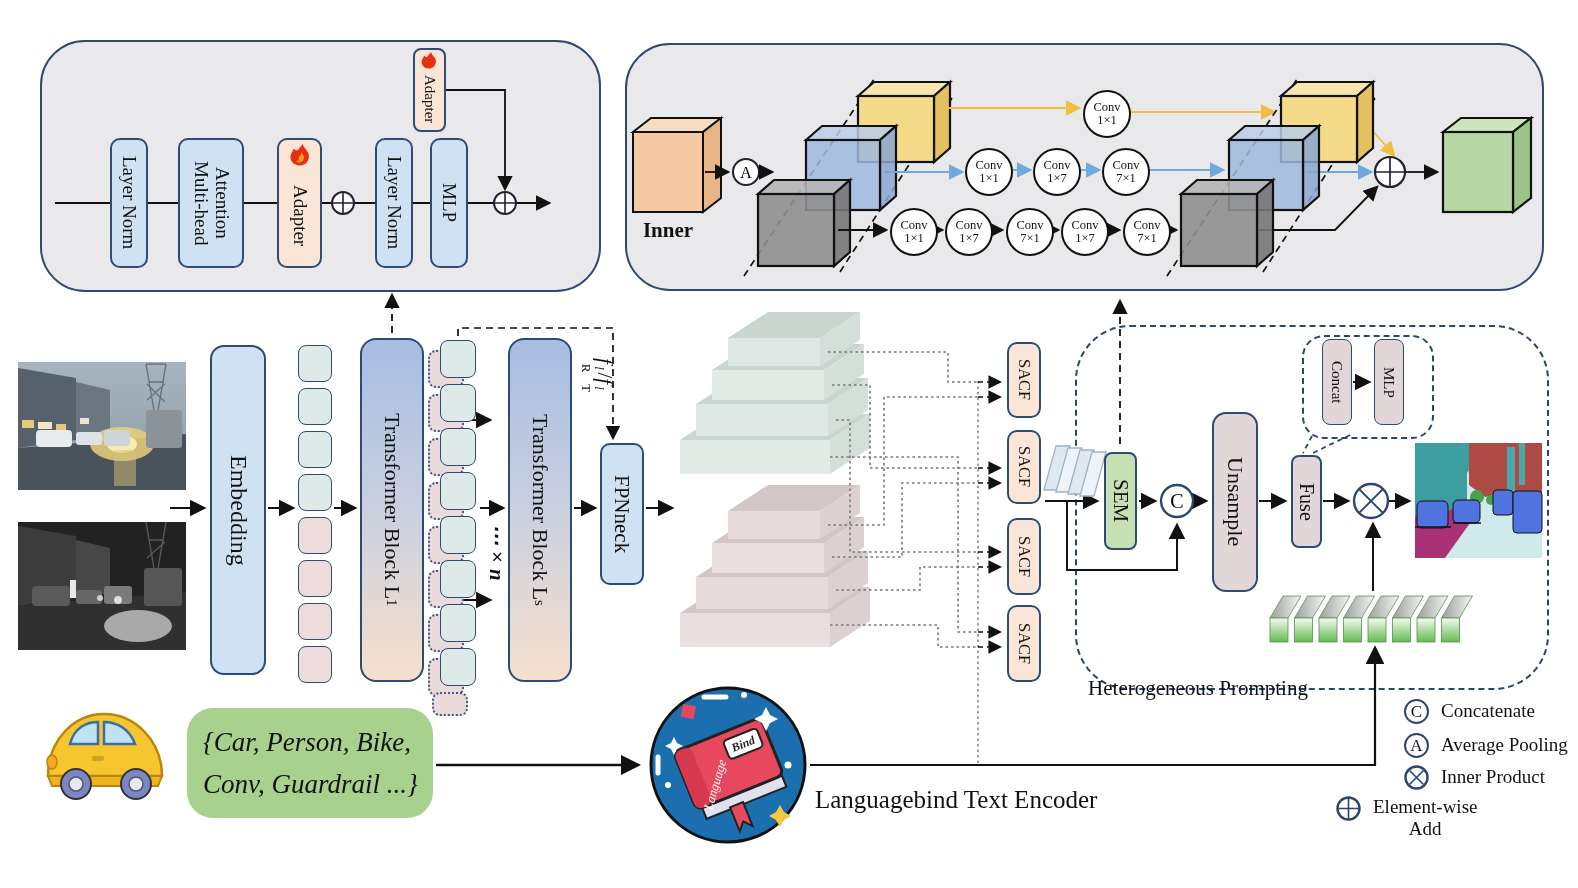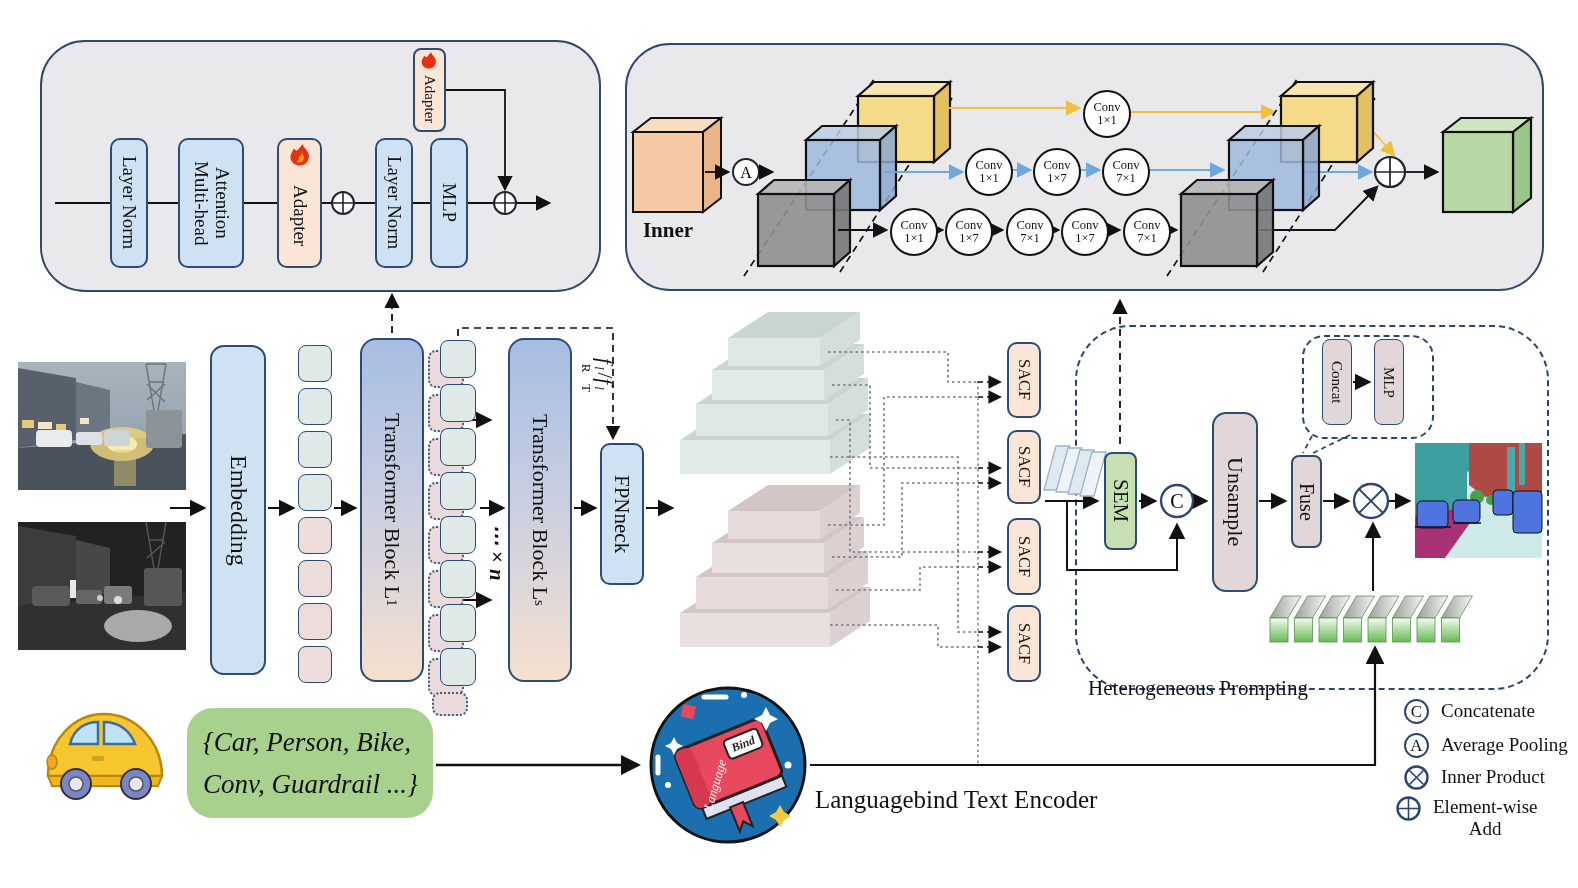--- a/index.html
+++ b/index.html
@@ -539,21 +539,21 @@
     <span class="sym-circle">A</span>
     <span style="padding-top:1px;text-align:center;">Average Pooling</span>
   </div>
   <div class="legend-item" style="left:1404px;top:765px;">
     <svg width="25" height="25" viewBox="0 0 25 25">
       <circle cx="12.5" cy="12.5" r="11" fill="#fff" stroke="#2b4570" stroke-width="2.4"></circle>
       <path d="M5.5,5.5 L19.5,19.5 M19.5,5.5 L5.5,19.5" stroke="#2b4570" stroke-width="1.6"></path>
       </svg>
     <span style="padding-top:1px;">Inner Product</span>
   </div>
-  <div class="legend-item" style="left:1396px;top:796px;">
+  <div class="legend-item" style="left:1336px;top:796px;">
     <svg width="25" height="25" viewBox="0 0 25 25">
       <circle cx="12.5" cy="12.5" r="11" fill="#fff" stroke="#2b4570" stroke-width="2.4"></circle>
       <path d="M1.5,12.5 H23.5 M12.5,1.5 V23.5" stroke="#2b4570" stroke-width="1.6"></path>
       </svg>
     <span><span>Element-wise</span><br>
       <span style="display:inline-block;width:100%;text-align:center;">Add</span></span>
   </div>
 
 </div>
 

